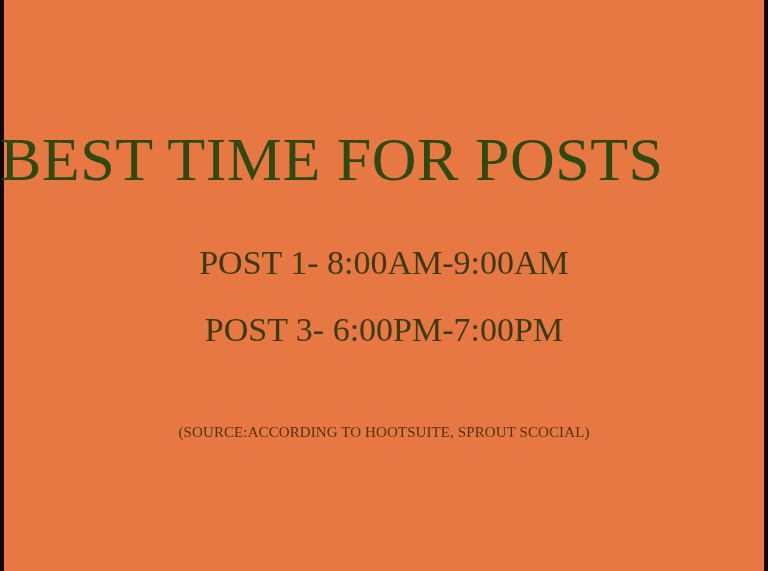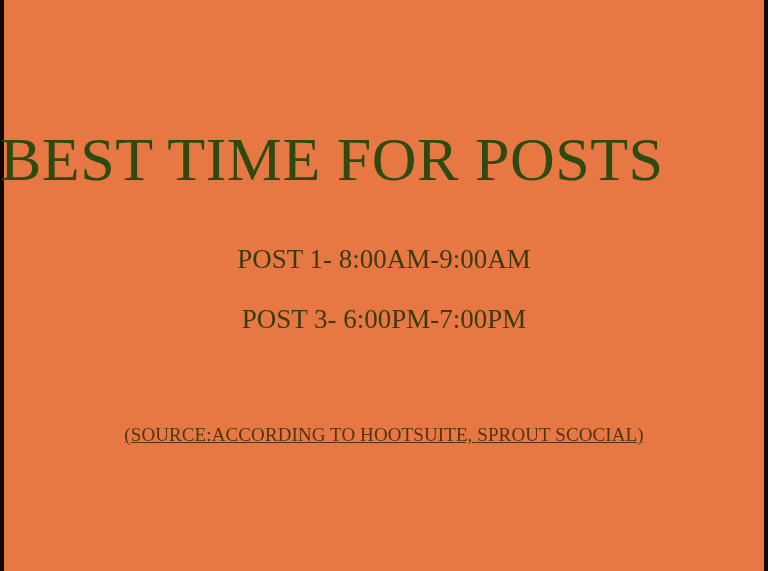--- a/index.html
+++ b/index.html
@@ -46,38 +46,37 @@
   .post-list {
     position: absolute;
     left: 0;
     right: 0;
     top: 246px;
   }
 
   .post-line {
     text-align: center;
     color: #3C3A10;
-    font-size: 27px;
+    font-size: 34px;
     line-height: 1;
     margin-bottom: 33px;
     white-space: nowrap;
   }
 
   .source-line {
     position: absolute;
     left: 0;
     right: 0;
     top: 425px;
     text-align: center;
     color: #52330F;
-    font-size: 19px;
+    font-size: 15px;
     line-height: 1;
     letter-spacing: 0.1px;
     white-space: nowrap;
-    text-decoration: underline;
   }
 </style>
 </head>
 <body>
 
 <div class="slide">
 
   <div class="edge-stripe left"></div>
   <div class="edge-stripe right"></div>
 

